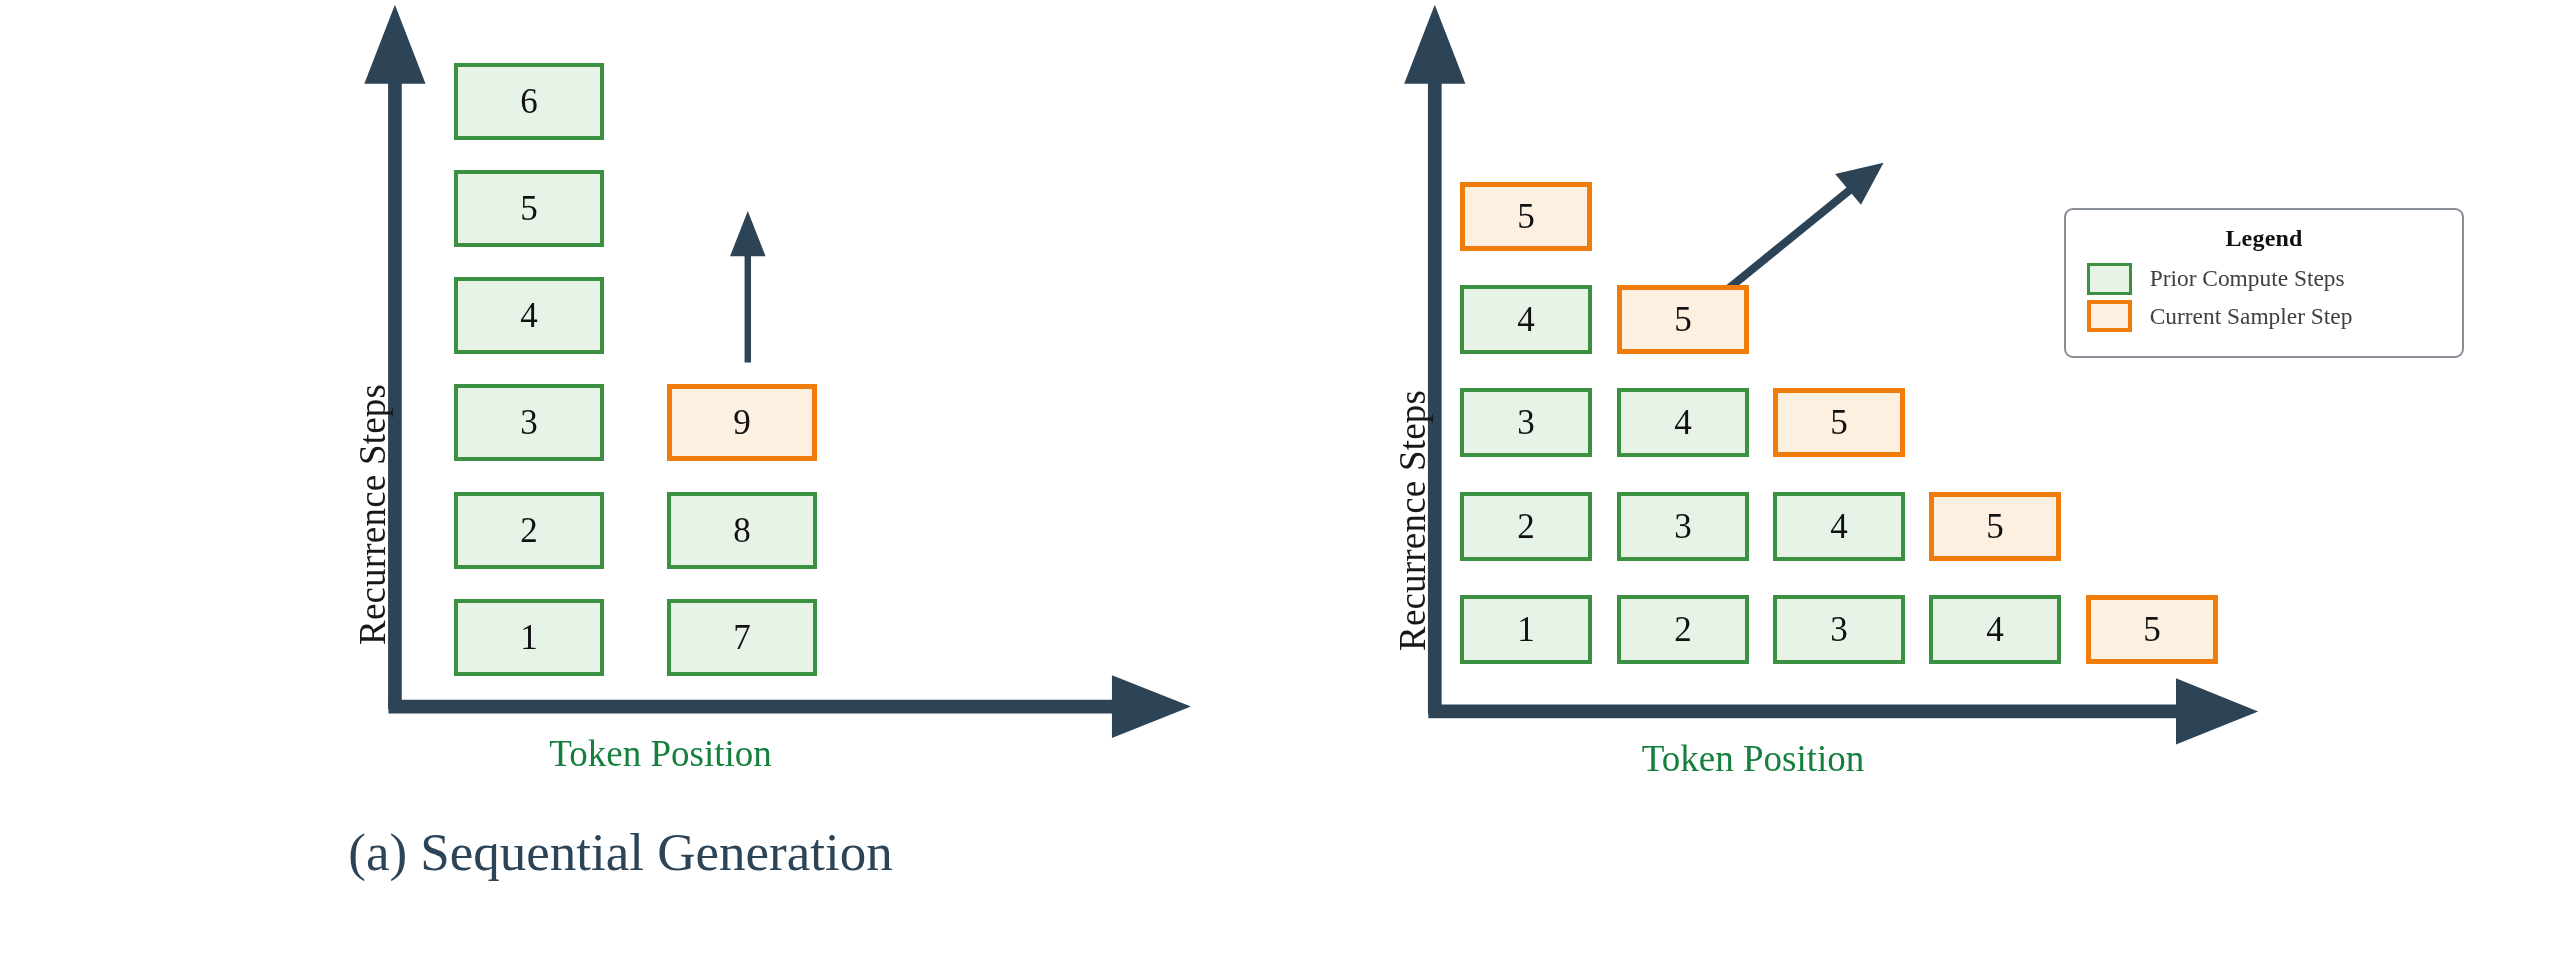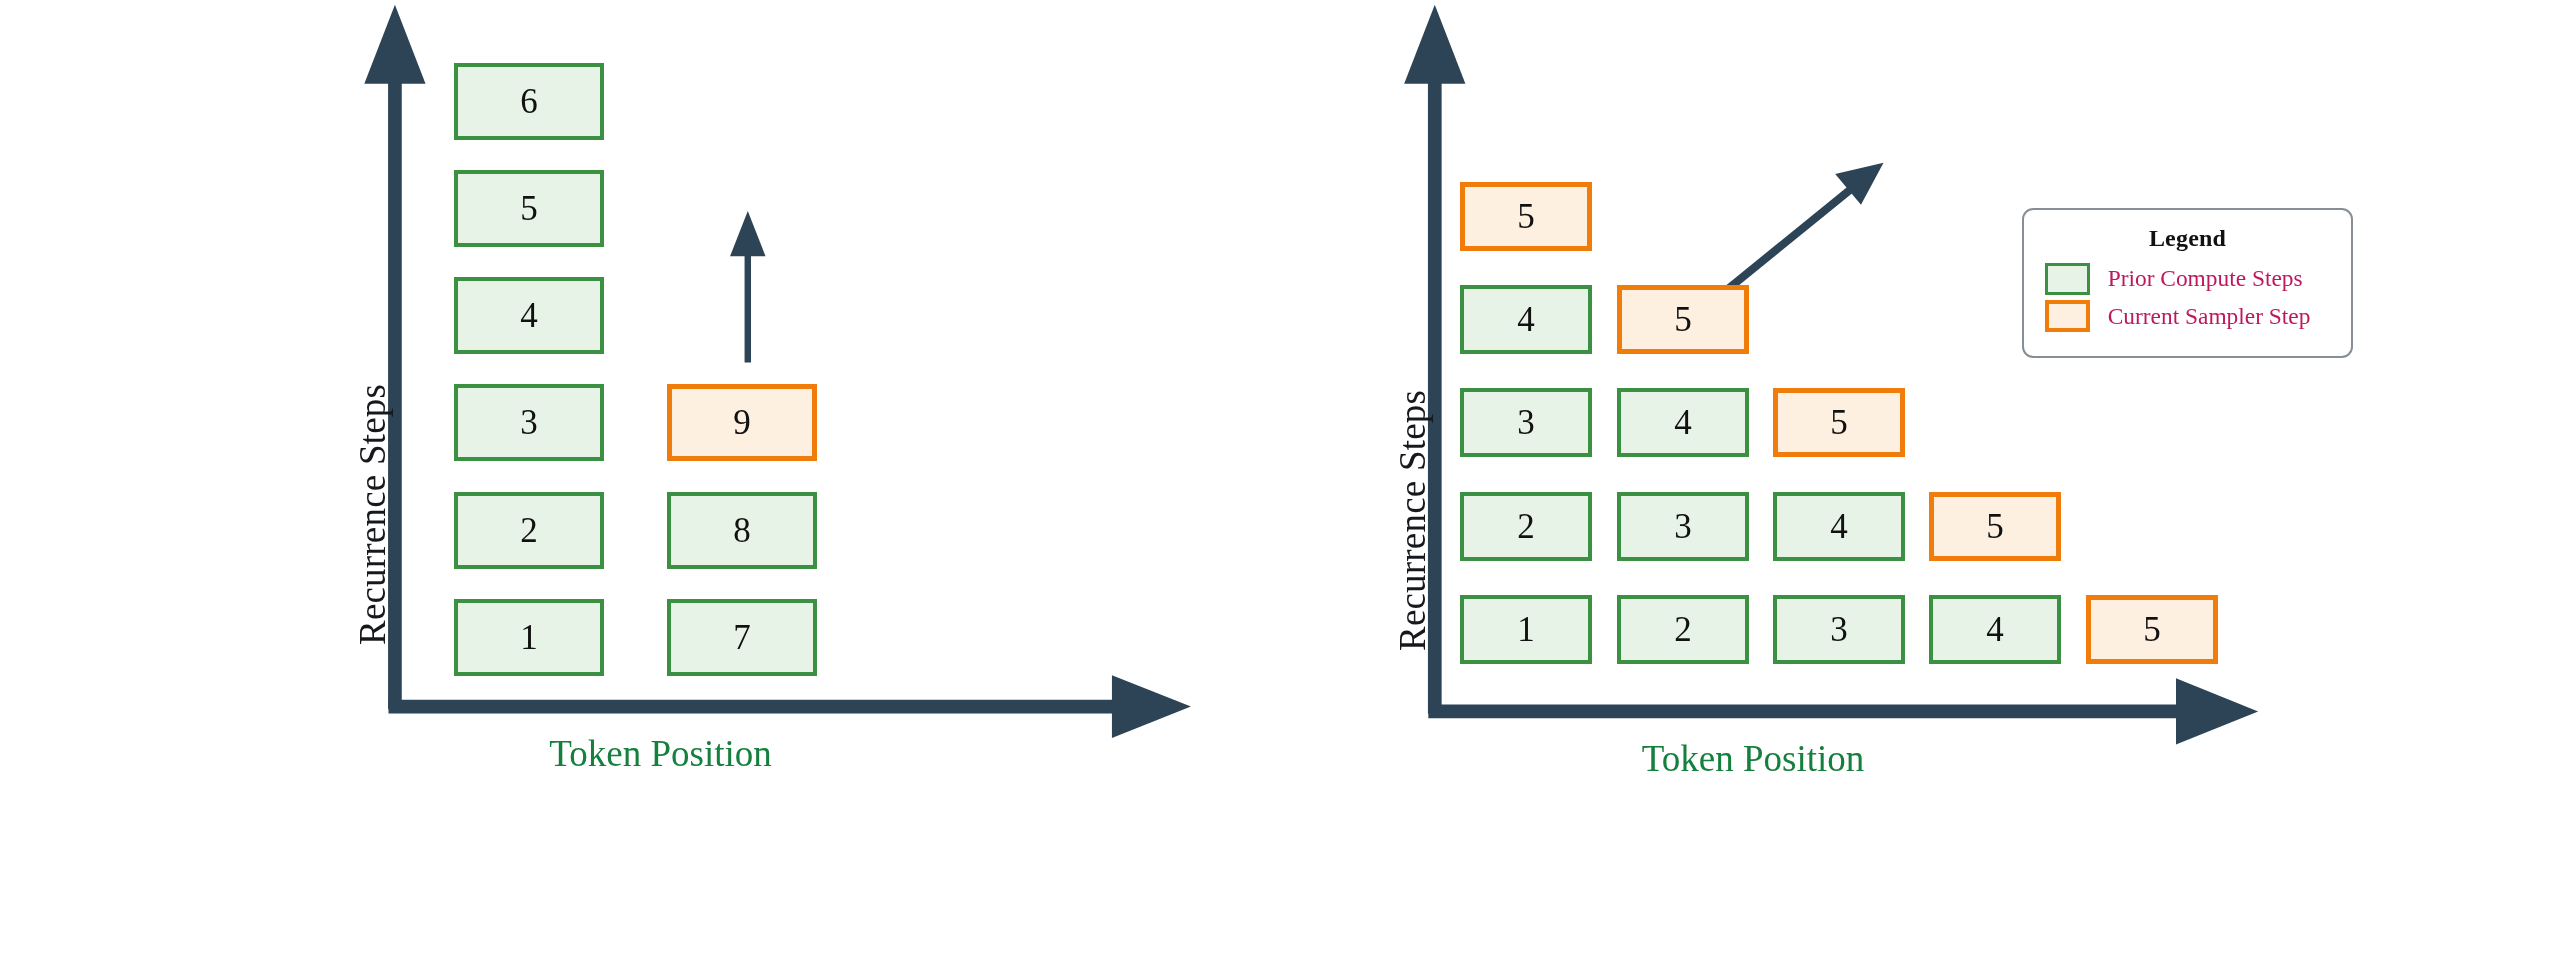--- a/index.html
+++ b/index.html
@@ -106,21 +106,21 @@
   .legend-swatch.prior {
     background: #e8f3e8;
     border: 3.2px solid #3b9141;
   }
   .legend-swatch.current {
     background: #fdf0e0;
     border: 4.8px solid #f07d0b;
   }
   .legend-text {
     font-size: 23.4px;
-    color: #be185d;
+    color: #404040;
     white-space: nowrap;
   }
 
   
   .caption {
     position: absolute;
     white-space: nowrap;
     color: #2d4356;
     font-size: 53px;
     text-align: center;
@@ -152,20 +152,21 @@
     <div class="cell prior" style="left:454px; top:492px; width:150px; height:77px;">2</div>
     <div class="cell prior" style="left:454px; top:384px; width:150px; height:77px;">3</div>
     <div class="cell prior" style="left:454px; top:277px; width:150px; height:77px;">4</div>
     <div class="cell prior" style="left:454px; top:170px; width:150px; height:77px;">5</div>
     <div class="cell prior" style="left:454px; top:63px; width:150px; height:77px;">6</div>
 
     <div class="cell prior" style="left:667px; top:599px; width:150px; height:77px;">7</div>
     <div class="cell prior" style="left:667px; top:492px; width:150px; height:77px;">8</div>
     <div class="cell current" style="left:667px; top:384px; width:150px; height:77px;">9</div>
 
+    <div class="caption" style="left:137px; top:822px; width:967px;">(a) Sequential Generation</div>
   </div>
 
   <div class="panel" id="panel-b">
 
     <svg class="axes-svg" width="1335" height="970" viewBox="0 0 1656 1204">
 
       <line x1="240" y1="886" x2="240" y2="48" stroke="#2d4356" stroke-width="17"></line>
       <polygon points="240,6 202,104 278,104" fill="#2d4356"></polygon>
 
       <line x1="232" y1="883" x2="1180" y2="883" stroke="#2d4356" stroke-width="17"></line>
@@ -191,21 +192,21 @@
 
     <div class="cell prior" style="left:532px; top:595px; width:132px; height:69px;">3</div>
     <div class="cell prior" style="left:532px; top:492px; width:132px; height:69px;">4</div>
     <div class="cell current" style="left:532px; top:388px; width:132px; height:69px;">5</div>
 
     <div class="cell prior" style="left:688px; top:595px; width:132px; height:69px;">4</div>
     <div class="cell current" style="left:688px; top:492px; width:132px; height:69px;">5</div>
 
     <div class="cell current" style="left:845px; top:595px; width:132px; height:69px;">5</div>
 
-    <div class="legend" style="left:781px; top:208px; width:331px;">
+    <div class="legend" style="left:823px; top:208px; width:400px;border-radius:9px;">
       <div class="legend-title">Legend</div>
 
       <div class="legend-row">
         <span class="legend-swatch prior"></span>
         <span class="legend-text">Prior Compute Steps</span>
       </div>
 
       <div class="legend-row">
         <span class="legend-swatch current"></span>
         <span class="legend-text">Current Sampler Step</span>

